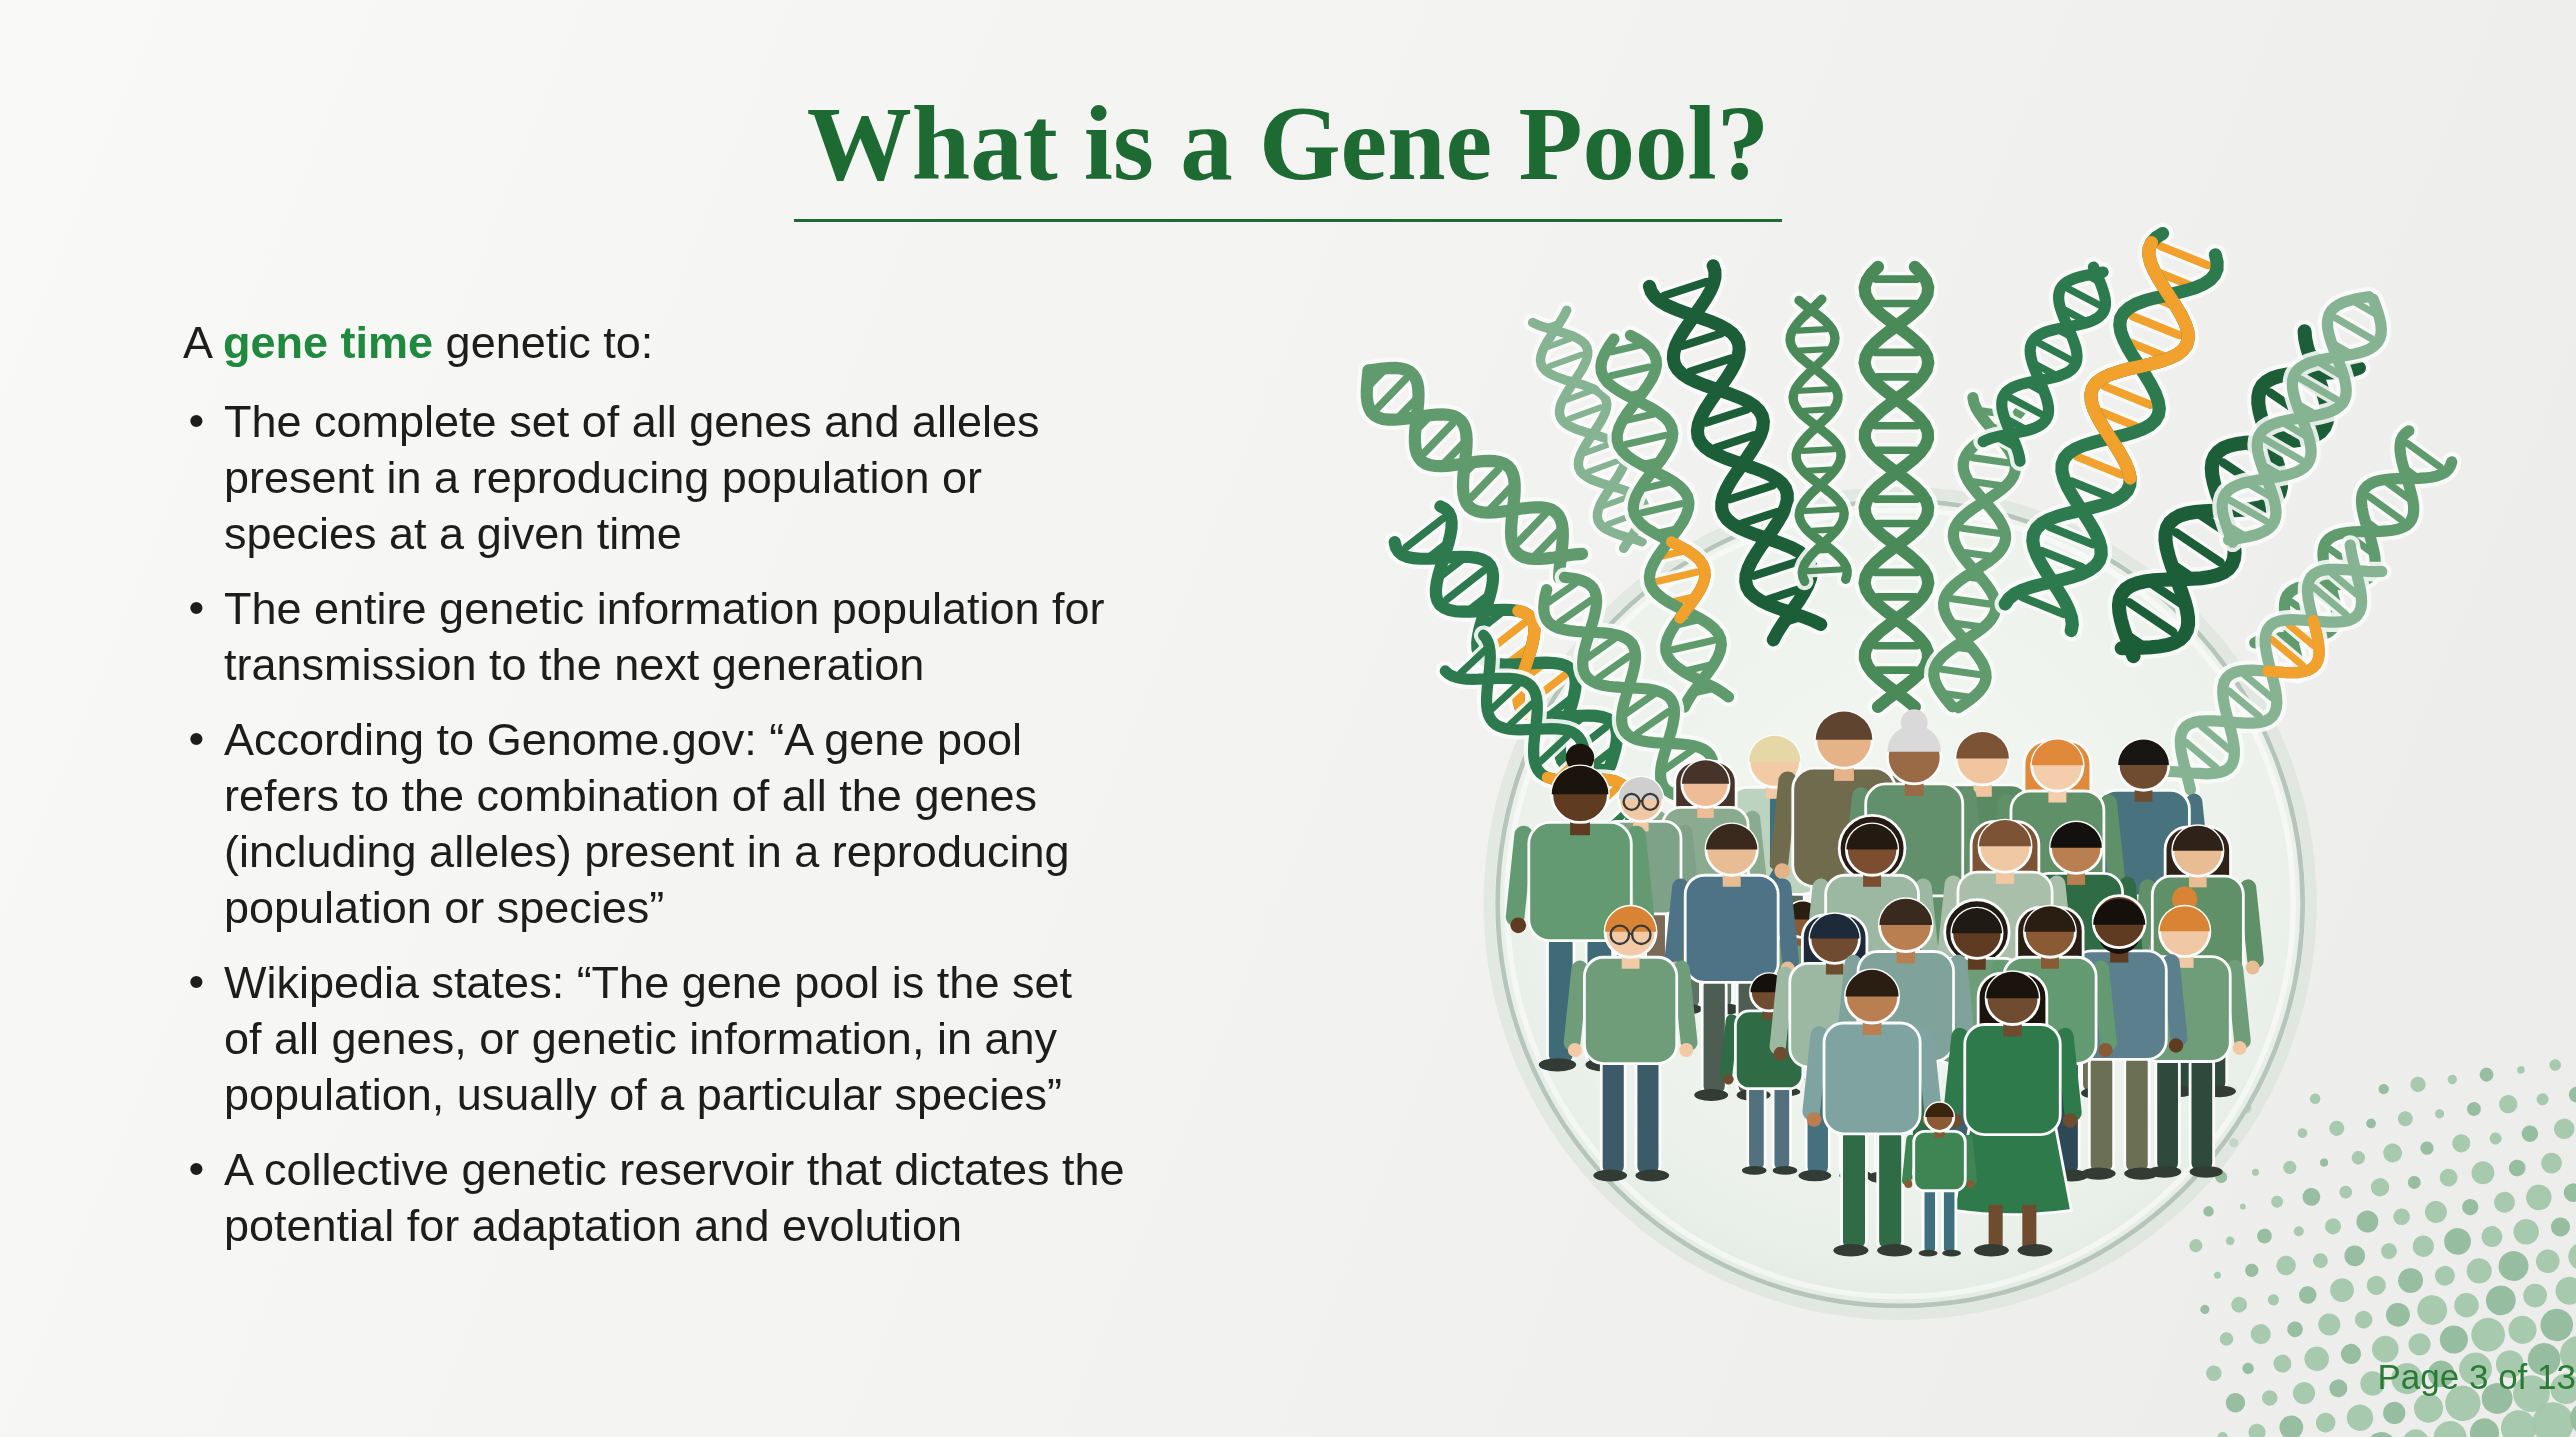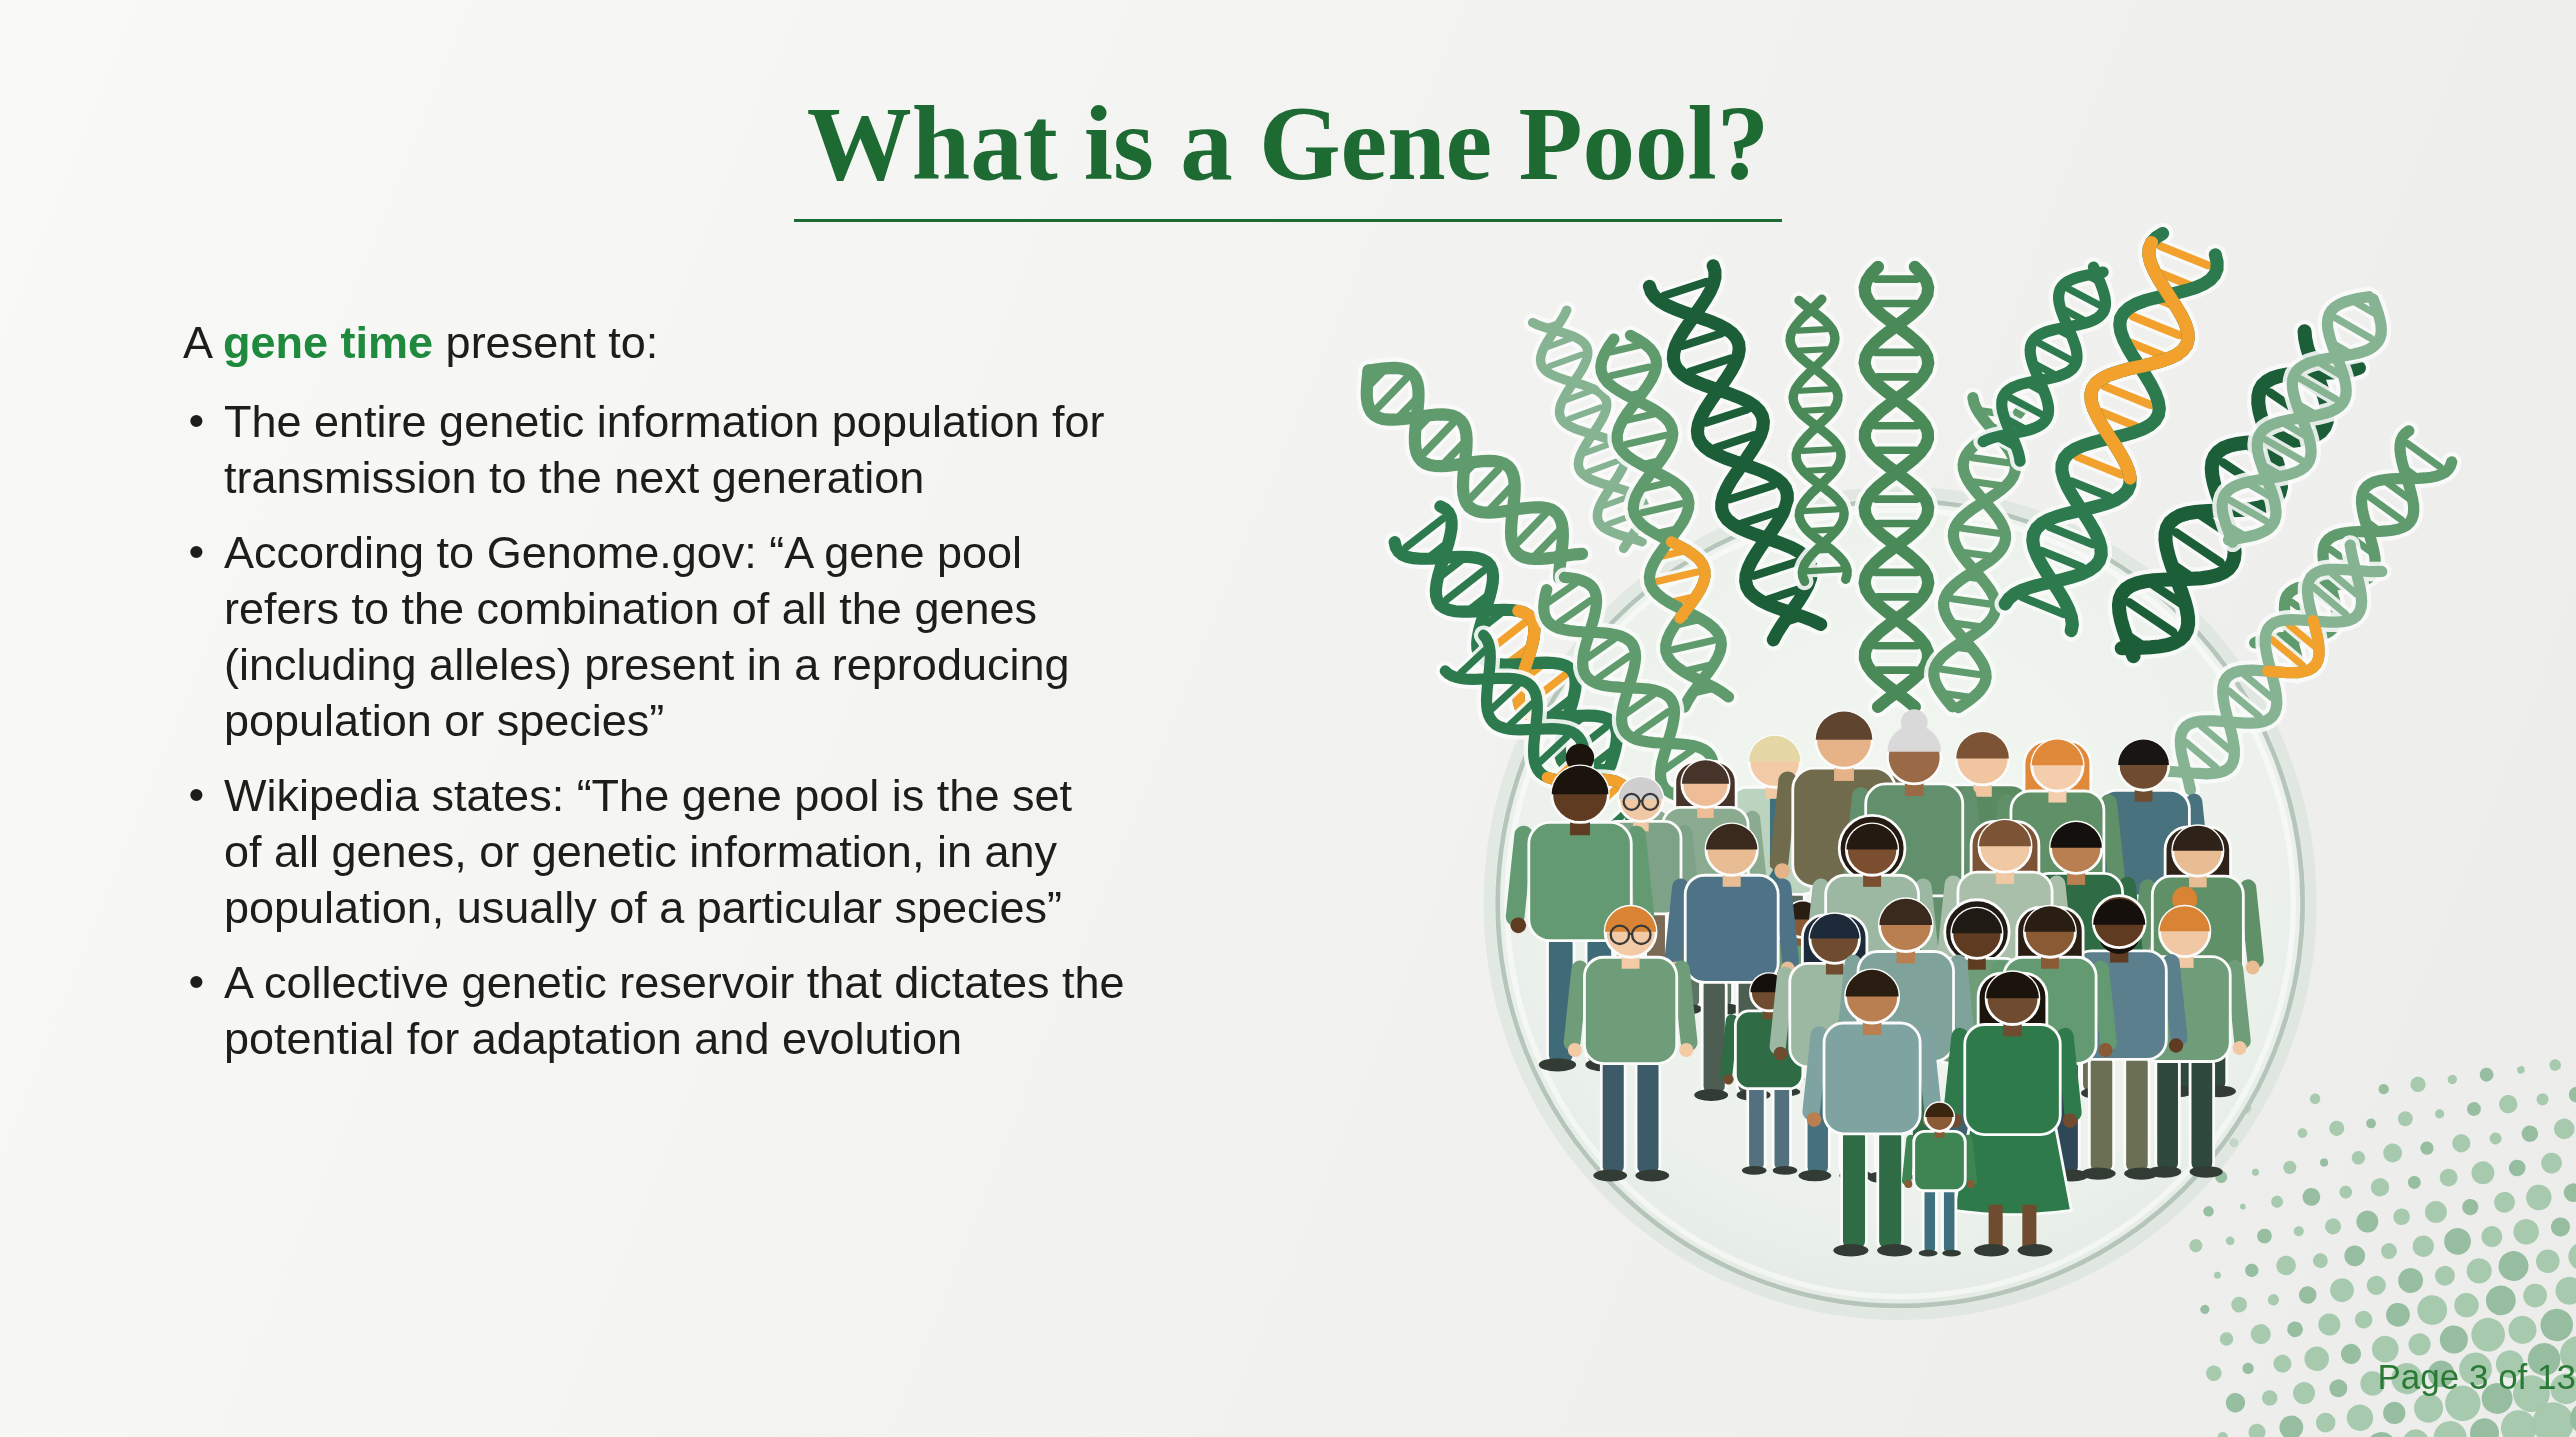--- a/index.html
+++ b/index.html
@@ -1055,21 +1055,24 @@
           <rect x="-5.3298" y="-135.351" width="10.6596" height="10.6596" fill="#8a5a34"></rect>
           <circle cx="0" cy="-146.772" r="15.228" fill="#8a5a34" stroke="#fafbfa" stroke-width="3"></circle>
           <path d="M-15.228,-146.772 a15.228,15.228 0 0 1 30.456,0 Z" fill="#3a250f"></path>
         </g>
       </g>
     </svg>
 
   <h1 class="title"><span class="underline">What is a Gene Pool?</span></h1>
 
   <div class="content">
-    <p class="intro"><span>A </span><b>gene time</b><span> present to:</span></p>
+    <p class="intro"><span>A </span><b>gene time</b><span> genetic to:</span></p>
+    <div class="bullet">The complete set of all genes and alleles
+present in a reproducing population or
+species at a given time</div>
     <div class="bullet">The entire genetic information population for
 transmission to the next generation</div>
     <div class="bullet">According to Genome.gov: “A gene pool
 refers to the combination of all the genes
 (including alleles) present in a reproducing
 population or species”</div>
     <div class="bullet">Wikipedia states: “The gene pool is the set
 of all genes, or genetic information, in any
 population, usually of a particular species”</div>
     <div class="bullet">A collective genetic reservoir that dictates the

